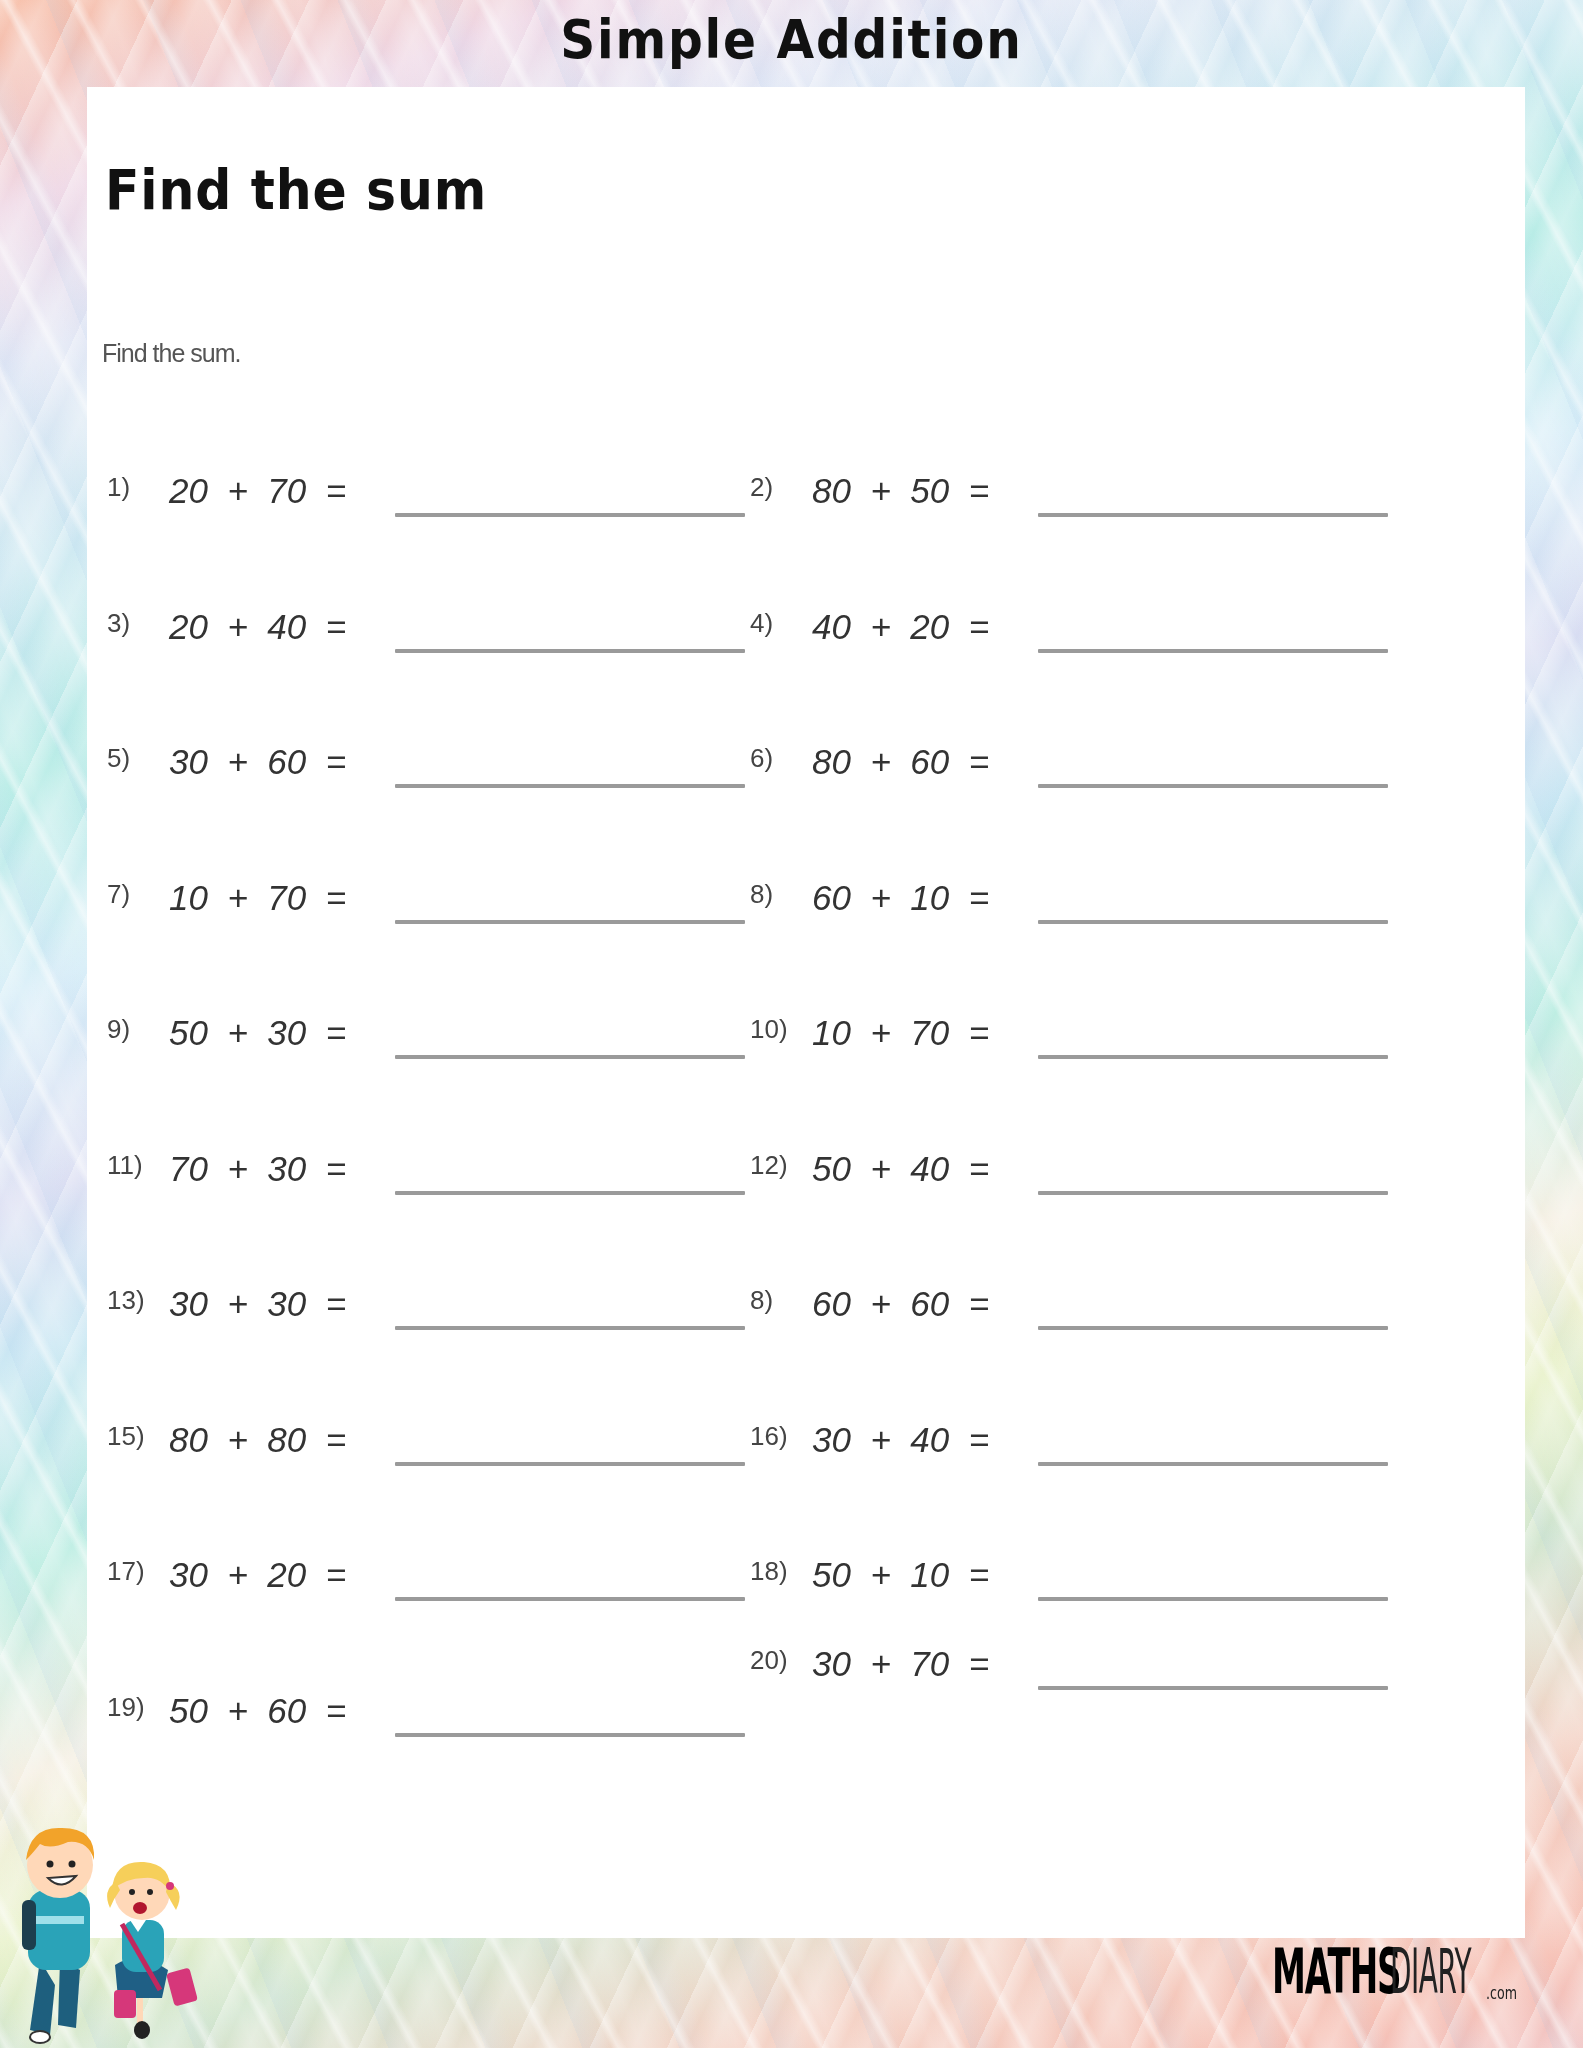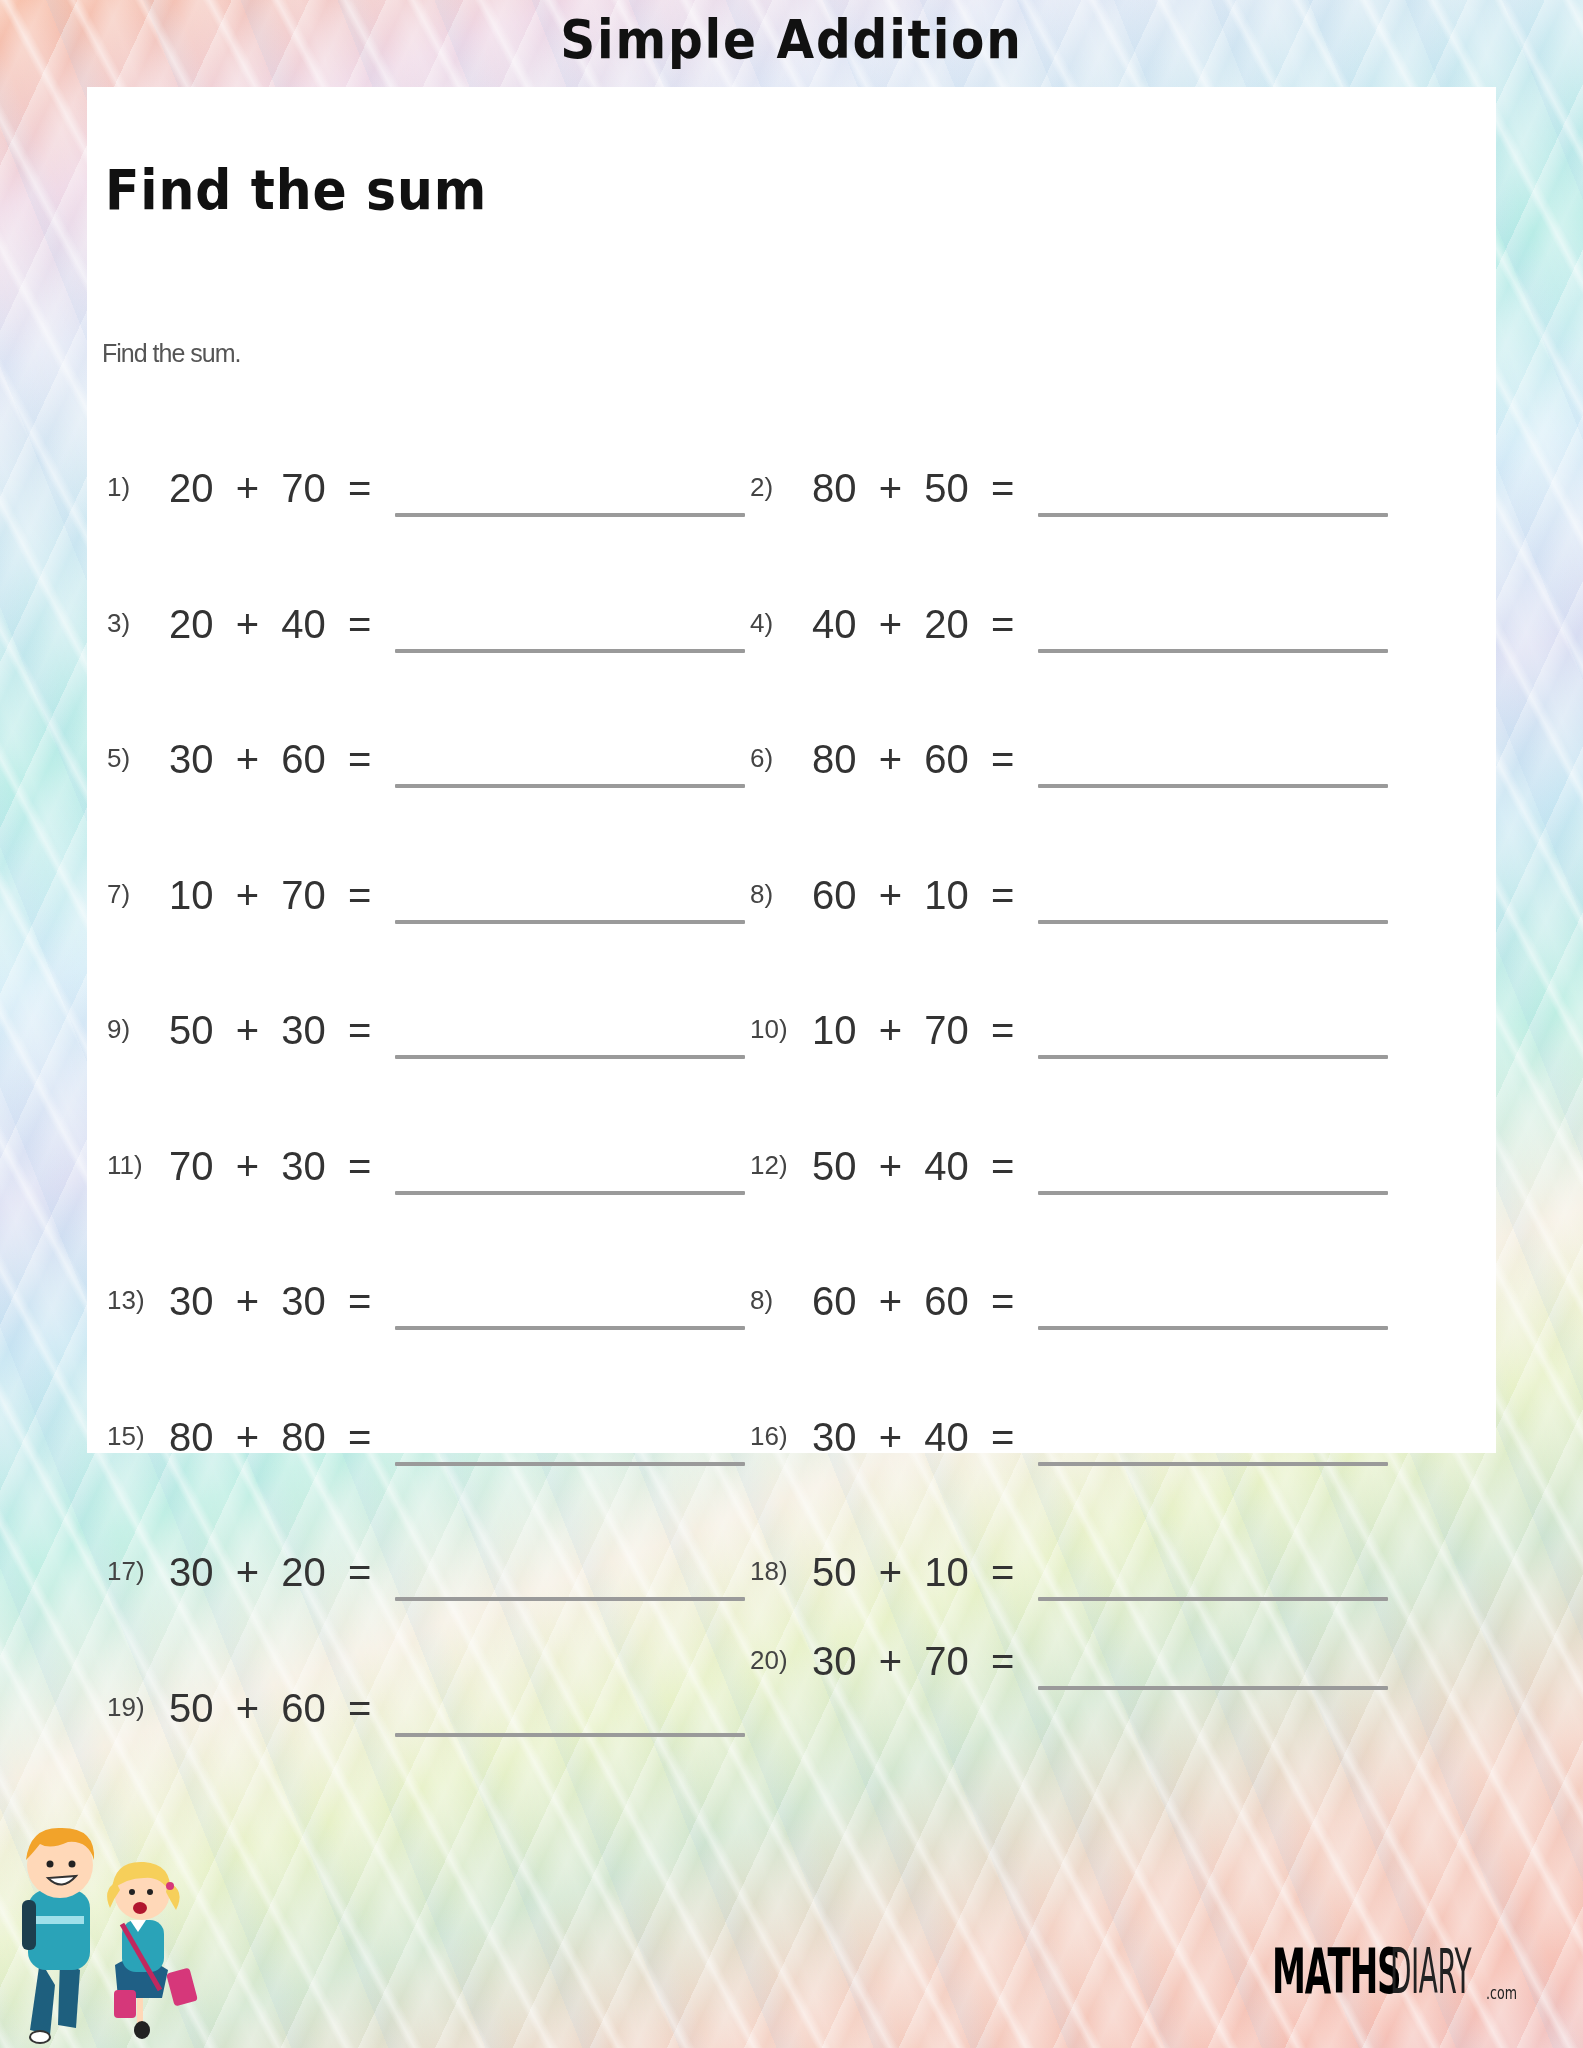--- a/index.html
+++ b/index.html
@@ -20,22 +20,23 @@
       repeating-linear-gradient(68deg, rgba(150,190,230,0.10) 0px, rgba(150,190,230,0) 30px, rgba(255,255,255,0.18) 55px, rgba(255,255,255,0) 90px);
     pointer-events: none;
   }
   .title {
     position: absolute; top: 8px; left: 0; width: 1583px; text-align: center;
     font-family: "DejaVu Sans", sans-serif; font-weight: bold;
     font-size: 54px; letter-spacing: 2px; color: #111;
     transform: scaleX(0.9);
   }
   .sheet {
-    position: absolute; left: 87px; top: 87px; width: 1409px; height: 1366px;
+    position: absolute; left: 87px; top: 87px; width: 1409px; height: 1851px;
     background: #ffffff;
+    padding-left: 29px;
   }
   .heading {
     position: absolute; left: 18px; top: 70px;
     font-family: "DejaVu Sans", sans-serif; font-weight: bold;
     font-size: 56px; color: #111; letter-spacing: 1px;
     transform: scaleX(0.9); transform-origin: left center;
   }
   .instruction {
     position: absolute; left: 15px; top: 252px;
     font-family: "Liberation Sans", sans-serif; font-size: 25px; color: #555;
@@ -43,22 +44,22 @@
   }
   .problems { position: absolute; left: 0; top: 0; }
   .problem {
     position: absolute; height: 50px;
     font-family: "Liberation Sans", sans-serif; color: #3a3a3a;
   }
   .pnum {
     position: absolute; left: 0; bottom: 14px; font-size: 26px; color: #444;
   }
   .expr {
-    position: absolute; left: 62px; bottom: 6px; font-size: 40px; white-space: pre;
-    color: #333; letter-spacing: 0px;
+    position: absolute; left: 62px; bottom: 6px; font-size: 35px; white-space: pre;
+    color: #333; letter-spacing: 0px; font-style: italic;
   }
   .blank {
     position: absolute; left: 288px; bottom: 0px; width: 350px; height: 4px;
     background: #9a9a9a; border-radius: 1px;
   }
   .kids {
     position: absolute; left: 10px; top: 1820px; width: 230px; height: 225px;
   }
   .logo {
     position: absolute; left: 1272px; top: 1893px; height: 70px;

